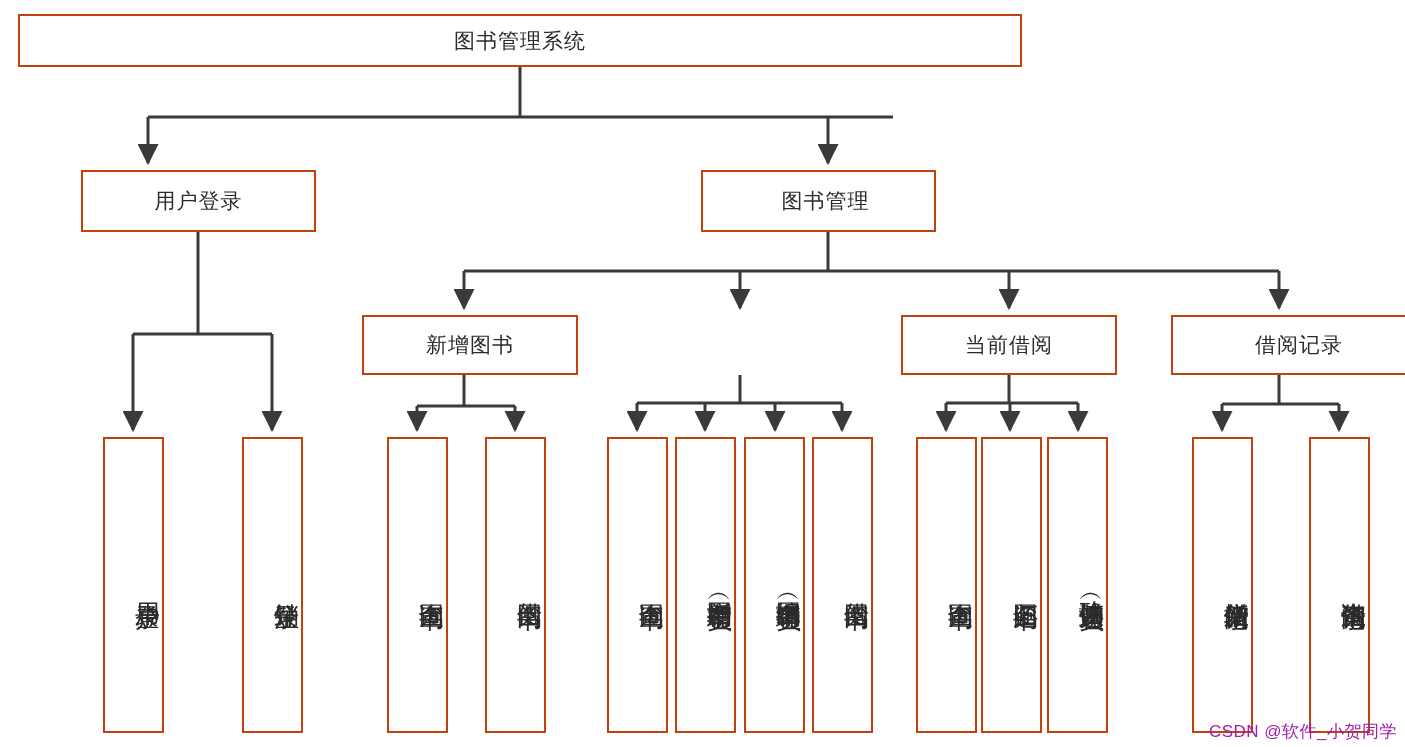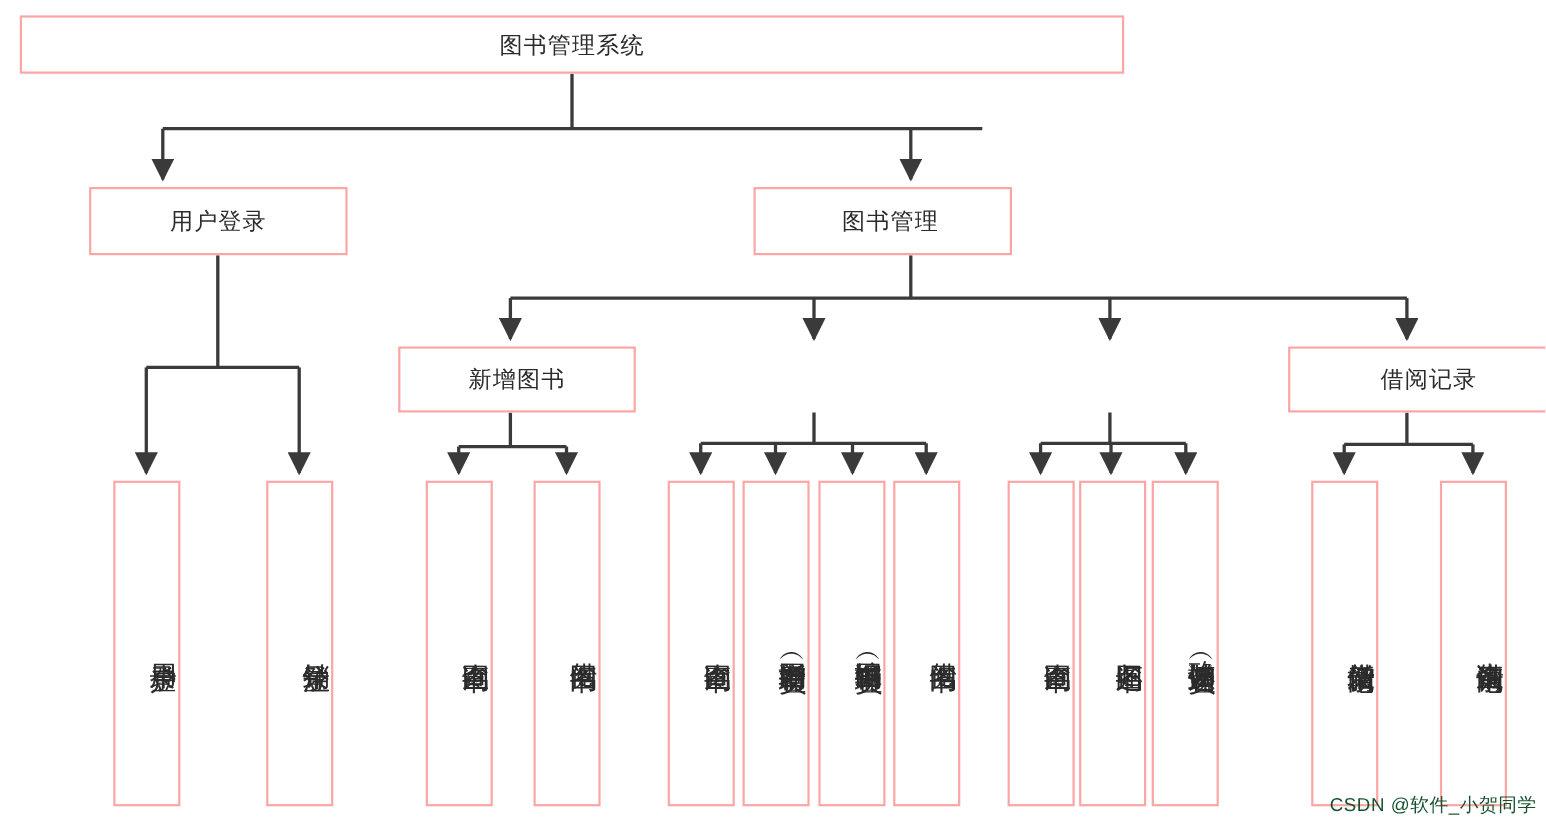--- a/index.html
+++ b/index.html
@@ -22,21 +22,21 @@
     position: absolute;
     left: 0;
     top: 0;
     width: 1405px;
     height: 747px;
     pointer-events: none;
   }
   .node {
     position: absolute;
     box-sizing: border-box;
-    border: 2px solid #fca5a5;
+    border: 2px solid #c2410c;
     background: #ffffff;
     display: flex;
     align-items: center;
     justify-content: center;
     color: #2b2b2b;
     z-index: 2;
   }
   .node-h {
     font-size: 21px;
     letter-spacing: 1px;
@@ -56,21 +56,21 @@
   .node-v > span {
     writing-mode: vertical-rl;
     text-orientation: upright;
     display: block;
   }
   #watermark {
     position: absolute;
     right: 8px;
     bottom: 4px;
     font-size: 17px;
-    color: #14532d;
+    color: #a21caf;
     letter-spacing: 0.5px;
     white-space: nowrap;
     z-index: 3;
   }
 </style>
 </head>
 <body>
 
 <div id="canvas">
 
@@ -128,29 +128,32 @@
   </svg>
 
   <div class="node node-h" style="left:18px; top:14px; width:1004px; height:53px;">
     <span>图书管理系统</span>
   </div>
 
   <div class="node node-h" style="left:81px; top:170px; width:235px; height:62px;">
     <span>用户登录</span>
   </div>
 
-  <div class="node node-h" style="left:685px; top:170px; width:235px; height:62px;padding-left:14px;">
+  <div class="node node-h" style="left:701px; top:170px; width:235px; height:62px;padding-left:14px;">
     <span>图书管理</span>
   </div>
 
   <div class="node node-h" style="left:362px; top:315px; width:216px; height:60px;">
     <span>新增图书</span>
   </div>
 
 
+  <div class="node node-h" style="left:901px; top:315px; width:216px; height:60px;">
+    <span>当前借阅</span>
+  </div>
 
   <div class="node node-h" style="left:1171px; top:315px; width:256px; height:60px;">
     <span>借阅记录</span>
   </div>
 
   <div class="node node-v" style="left:103px; top:437px; width:61px; height:296px;">
     <span>用户登录</span>
   </div>
 
   <div class="node node-v" style="left:242px; top:437px; width:61px; height:296px;">

